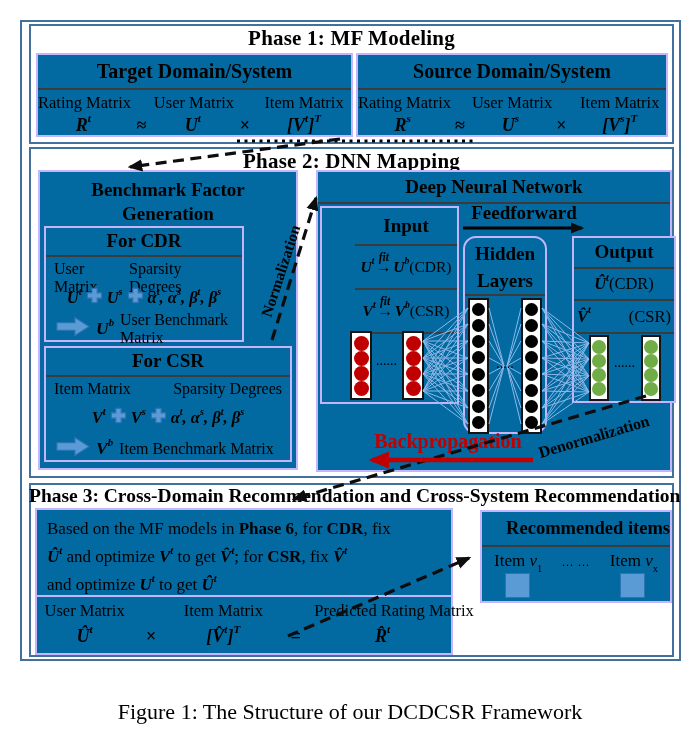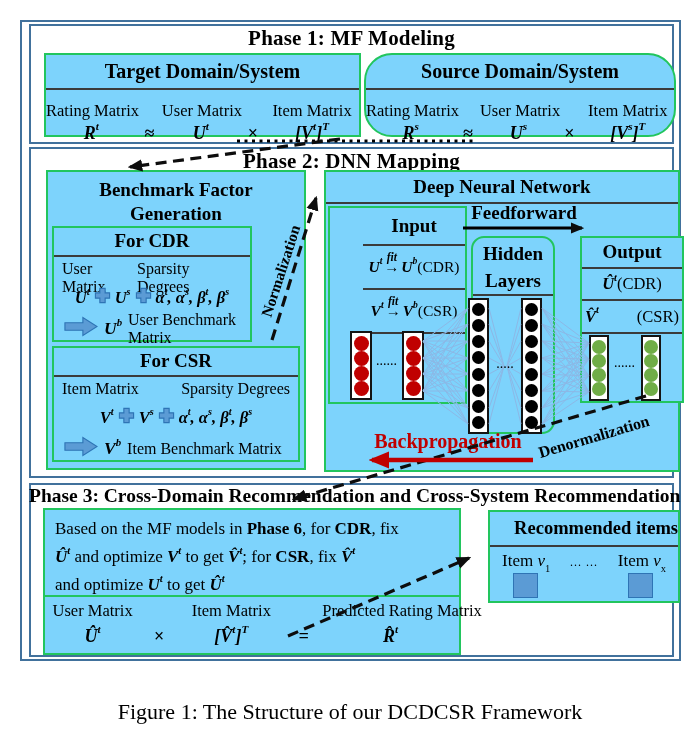--- a/index.html
+++ b/index.html
@@ -1,28 +1,28 @@
 <!DOCTYPE html>
 <html><head>
 <meta charset="utf-8">
 <style>
   html,body{margin:0;padding:0;background:#fff;}
   .canvas{position:relative;width:700px;height:745px;background:#fff;
     font-family:"Liberation Serif",serif;color:#000;overflow:hidden;}
   .abs{position:absolute;box-sizing:border-box;}
   .bluebox{border:2.5px solid #41719C;background:transparent;}
-  .graybox{border:2px solid #22c55e;background:#7dd3fc;margin-left:8px;}
+  .graybox{border:2px solid #c4b5fd;background:#0369a1;}
   .ptitle{font-weight:bold;font-size:21px;text-align:center;letter-spacing:.2px;}
   .math{font-style:italic;font-weight:bold;}
   sup{font-size:.62em;position:relative;top:-.15em;line-height:0;}
   sub{font-size:.62em;position:relative;bottom:-.15em;line-height:0;}
   
   .dombox .dhdr{font-size:20px;font-weight:bold;text-align:center;height:33px;line-height:32px;
     border-bottom:2px solid #3b3b3b;}
-  .dgrid{display:grid;grid-template-columns:29% 8% 25% 8% 30%;padding-top:11px;}
+  .dgrid{display:grid;grid-template-columns:29% 8% 25% 8% 30%;padding-top:3px;}
   .dgrid .lab{font-size:16.5px;text-align:center;white-space:nowrap;height:22px;}
   .dgrid .frm{font-size:18px;text-align:center;white-space:nowrap;height:26px;}
   
   .btitle{font-weight:bold;font-size:19px;text-align:center;line-height:24px;}
   .fbox .fhdr{font-size:19px;font-weight:bold;text-align:center;height:27px;line-height:26px;
     border-bottom:2px solid #3b3b3b;}
   .sparrow{display:flex;justify-content:space-between;padding:3px 8px 0 8px;font-size:16px;height:23px;}
   .exprow{display:flex;align-items:center;justify-content:center;gap:4px;font-size:16.5px;height:30px;}
   .resrow{display:flex;align-items:center;gap:6px;padding-left:10px;height:31px;font-size:16px;}
   .resvar{font-size:17.5px;}
@@ -90,21 +90,21 @@
       <div class="lab"></div>
       <div class="lab">Item Matrix</div>
       <div class="frm math">R<sup>t</sup></div>
       <div class="frm math">≈</div>
       <div class="frm math">U<sup>t</sup></div>
       <div class="frm math">×</div>
       <div class="frm math">[V<sup>t</sup>]<sup>T</sup></div>
     </div>
   </div>
 
-  <div class="abs graybox dombox" style="left:356px;top:53px;width:312px;height:84px;border-radius:28px;">
+  <div class="abs graybox dombox" style="left:356px;top:53px;width:312px;height:84px;">
     <div class="dhdr">Source Domain/System</div>
     <div class="dgrid">
       <div class="lab">Rating Matrix</div>
       <div class="lab"></div>
       <div class="lab">User Matrix</div>
       <div class="lab"></div>
       <div class="lab">Item Matrix</div>
       <div class="frm math">R<sup>s</sup></div>
       <div class="frm math">≈</div>
       <div class="frm math">U<sup>s</sup></div>

